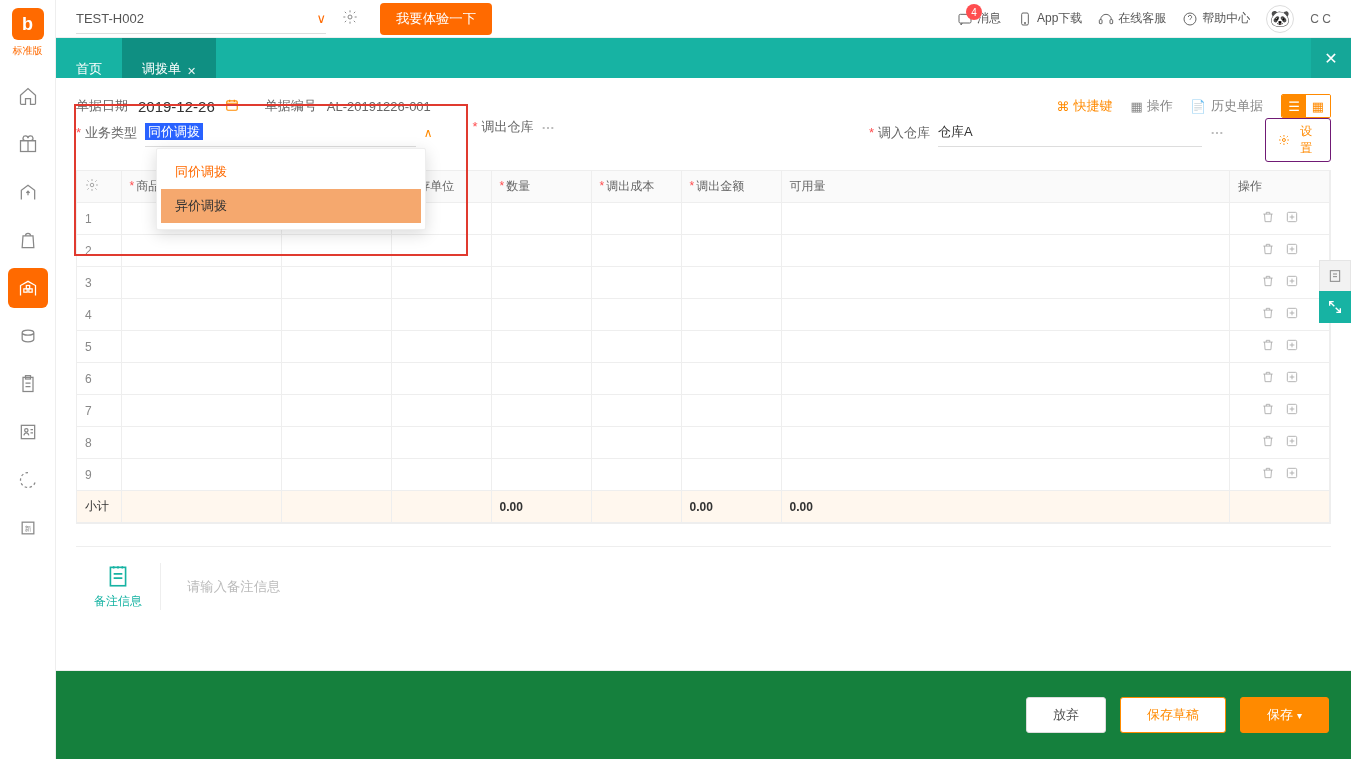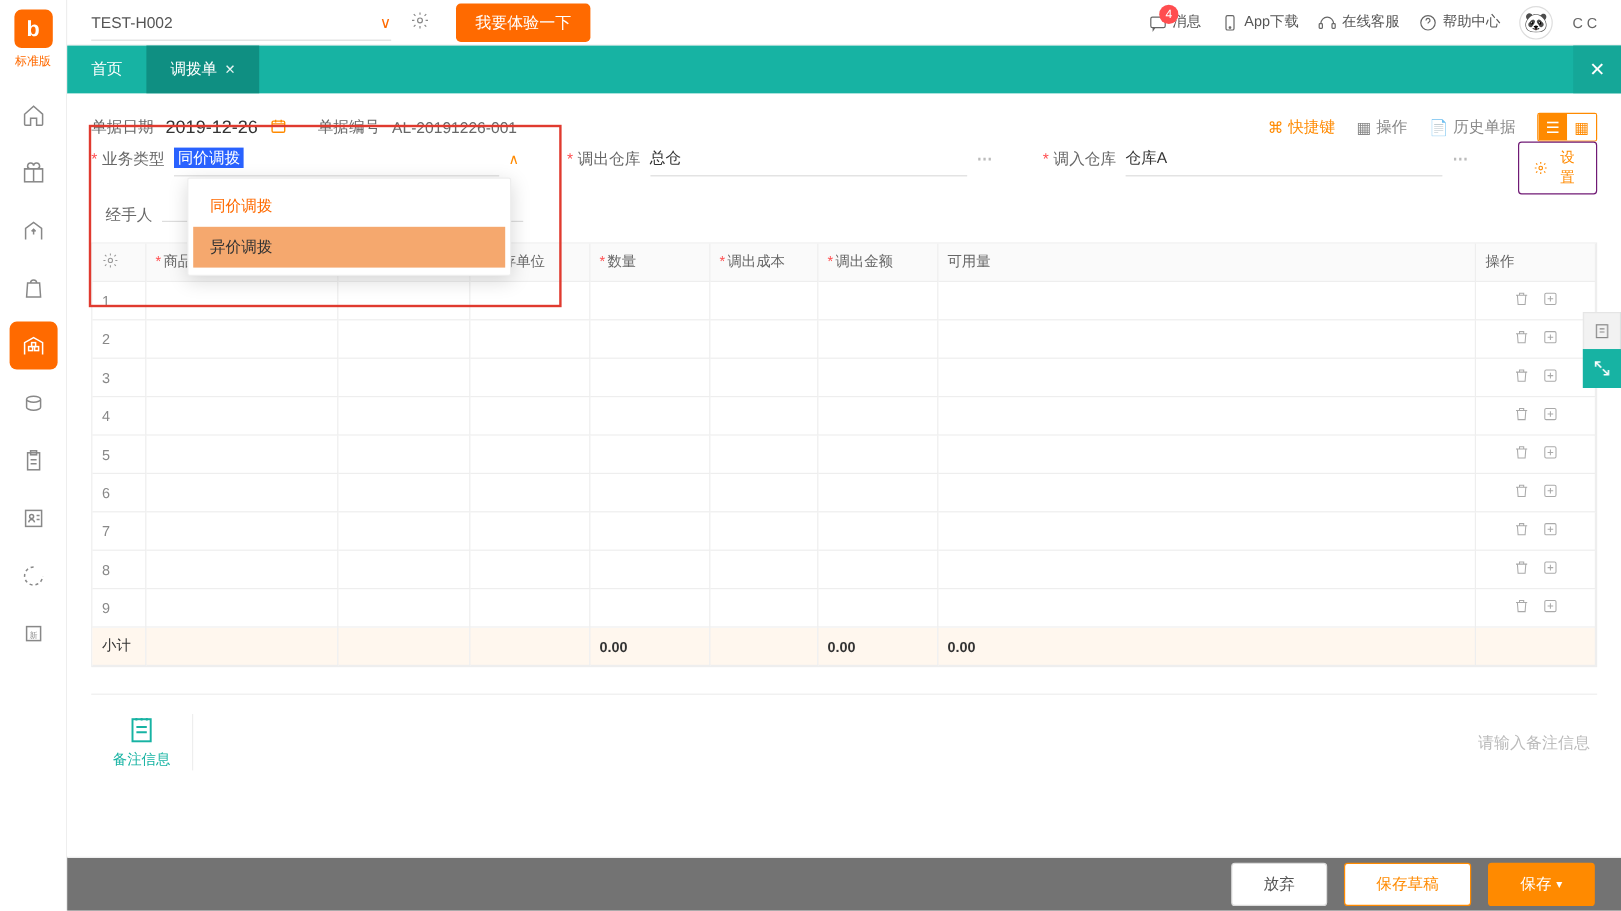--- a/index.html
+++ b/index.html
@@ -25,21 +25,21 @@
 .gear-btn { color:#888; cursor:pointer; }
 .try-btn { background:#ff6a00; color:#fff; border:none; border-radius:4px; padding: 7px 16px; cursor:pointer; margin-left: 6px; }
 .spacer { flex:1; }
 .top-link { display:flex; align-items:center; gap:4px; color:#555; cursor:pointer; font-size:12px; position:relative; }
 .top-link svg { width:16px; height:16px; stroke:#666; fill:none; stroke-width:1.5; }
 .badge { position:absolute; top:-6px; left:9px; background:#ff4d4f; color:#fff; border-radius:50%; width:16px; height:16px; font-size:10px; display:flex; align-items:center; justify-content:center; }
 .avatar { width:28px; height:28px; border-radius:50%; background:#fff; border:1px solid #ddd; display:flex; align-items:center; justify-content:center; font-size:16px; }
 
 
 .tabs { height: 40px; background:#17b3a3; display:flex; align-items:stretch; }
-.tab { display:flex; align-items:center; padding: 0 20px; color:#fff; cursor:pointer; gap:6px; font-size:13px; }
+.tab { display:flex; align-items:flex-end; padding: 0 20px; color:#fff; cursor:pointer; gap:6px; font-size:13px; }
 .tab.active { background:#0f8f82; }
 .tab .close { font-size:11px; opacity:.9; }
 .tabs-close { margin-left:auto; width:40px; display:flex; align-items:center; justify-content:center; color:#fff; background:#15a798; cursor:pointer; font-size:16px; }
 
 
 .content { flex:1; overflow:auto; padding: 16px 20px 0; background:#fff; position:relative; }
 
 .doc-meta { display:flex; align-items:center; gap:10px; }
 .meta-label { color:#666; font-size:13px; }
 .meta-val { color:#333; font-size:15px; font-weight:500; }
@@ -83,25 +83,25 @@
 .req-h::before { content:"*"; color:#ff4d4f; margin-right:2px; }
 .scan-tag { background:#ff8a3c; color:#fff; border-radius:2px; padding:1px 5px; font-size:11px; margin-left:6px; }
 .row-ops { display:flex; gap:10px; justify-content:center; color:#aaa; }
 .row-ops span { cursor:pointer; }
 .tbl tfoot td { background:#fff7ee; color:#333; font-weight:500; }
 
 
 .remark-bar { margin-top:22px; border-top:1px solid #eee; padding:16px 0; display:flex; align-items:center; gap:20px; }
 .remark-icon { display:flex; flex-direction:column; align-items:center; gap:4px; color:#17b3a3; font-size:12px; padding:0 18px; border-right:1px solid #eee; }
 .remark-icon svg { width:26px; height:26px; stroke:#17b3a3; fill:none; stroke-width:1.5; }
-.remark-input { flex:1; border:none; padding:6px; color:#ec4899;text-align:right; }
+.remark-input { flex:1; border:none; padding:6px; color:#ec4899; }
 .remark-input::placeholder { color:#bbb; }
 
 
-.footer { border-top:1px solid #eee; padding:4px 22px; display:flex; justify-content:flex-end; gap:14px; background:#737373; }
+.footer { border-top:1px solid #eee; padding:26px 22px; display:flex; justify-content:flex-end; gap:14px; background:#15803d; }
 .btn { border-radius:3px; padding:8px 26px; font-size:13px; cursor:pointer; border:1px solid #ddd; background:#fff; color:#555; }
 .btn.outline-p { border-color:#ff8a00; color:#ff8a00; }
 .btn.primary { background:#ff8a00; border-color:#ff8a00; color:#fff; display:flex; align-items:center; gap:4px; }
 
 
 .float-tools { position:fixed; right:0; top:260px; display:flex; flex-direction:column; }
 .float-tools span { width:32px; height:32px; background:#f2f2f2; border:1px solid #e5e5e5; margin-bottom:-1px; display:flex; align-items:center; justify-content:center; color:#888; cursor:pointer; }
 .float-tools span.hl { background:#17b3a3; color:#fff; border-color:#17b3a3; }
 </style>
 </head>
@@ -268,45 +268,38 @@
             <span class="chev-up">∧</span>
 
             <div class="dropdown">
               <div class="dd-item sel">同价调拨</div>
               <div class="dd-item hover">异价调拨</div>
             </div>
           </div>
 
           <div class="field">
             <span class="field-label req">调出仓库</span>
-            <span class="field-input">总仓</span>
             <span class="dots">⋯</span>
           </div>
 
           <div class="field">
             <span class="field-label req">调入仓库</span>
             <span class="field-input">仓库A</span>
             <span class="dots">⋯</span>
           </div>
 
           <button class="settings-btn">
             <svg width="12" height="12" viewBox="0 0 24 24" fill="none" stroke="#ff8a00" stroke-width="2">
                 <circle cx="12" cy="12" r="3"></circle>
                 <path d="M12 2v3M12 19v3M4.2 4.2l2.1 2.1M17.7 17.7l2.1 2.1M2 12h3M19 12h3M4.2 19.8l2.1-2.1M17.7 6.3l2.1-2.1"></path>
               </svg>
             <span>设置</span>
           </button>
         </div>
 
-        <div class="form-row" style="margin-bottom:14px;">
-          <div class="field">
-            <span class="field-label" style="margin-left:12px">经手人</span>
-            <span class="field-input"></span>
-          </div>
-        </div>
 
         <div class="focus-box" style="left:-2px; top:-14px; width:394px; height:152px;"></div>
       </div>
 
       <div class="tbl-wrap">
         <table class="tbl">
           <colgroup>
             <col style="width:44px">
               <col style="width:160px">
               <col style="width:110px">

